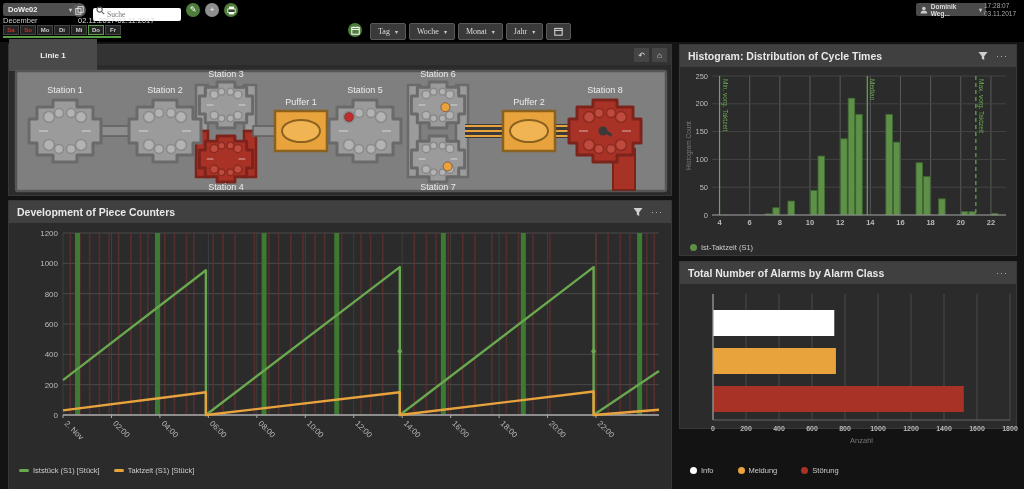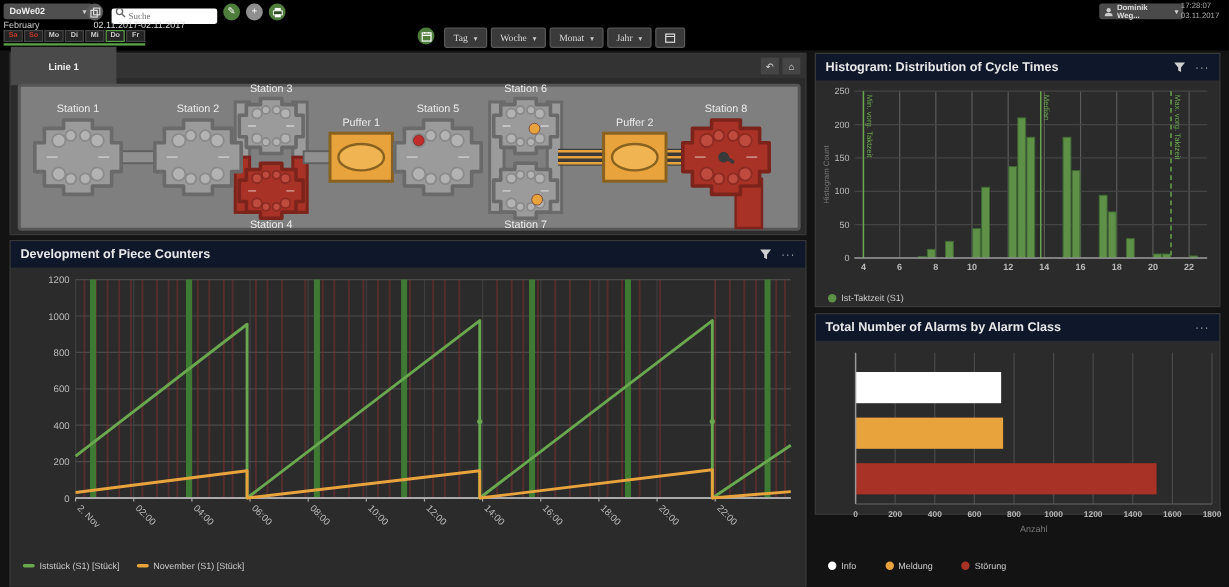--- a/index.html
+++ b/index.html
@@ -21,21 +21,21 @@
   .range-lbl{position:absolute;left:48px;top:16px;font-size:7.5px;color:#ddd;padding-left:30px;}
   .days-row{position:absolute;left:3px;top:25px;display:flex;gap:1px;border-bottom:2px solid #5a9e46;padding-bottom:1px;}
   .day-btn{width:16px;height:10px;background:#242424;border:1px solid #454545;color:#ccc;font-size:6px;font-weight:bold;display:flex;align-items:center;justify-content:center;box-sizing:border-box;cursor:pointer;}
   .day-btn.weekend{color:#c0392b;}
   .day-btn.selected{border-color:#5a9e46;}
   .cal-circle{left:348px;top:23px;}
   .periods{position:absolute;left:370px;top:23px;display:flex;gap:3px;}
   .period-btn{height:15px;background:#3a3a3a;border:1px solid #585858;border-radius:2px;color:#ddd;font-size:8px;display:flex;align-items:center;gap:5px;padding:0 7px;cursor:pointer;font-family:Liberation Serif, serif;}
   
   .panel{position:absolute;background:#2b2b2b;border:1px solid #383838;box-sizing:border-box;}
-  .panel-header{height:22px;background:#0f172a;display:flex;align-items:center;justify-content:space-between;padding:0 8px;}
+  .panel-header{height:22px;background:#404040;display:flex;align-items:center;justify-content:space-between;padding:0 8px;}
   .panel-title{font-size:10.5px;font-weight:bold;color:#e8e8e8;}
   .panel-icons{display:flex;align-items:center;gap:8px;}
   .dots{font-size:9px;color:#bbb;letter-spacing:1px;cursor:pointer;}
   .line-header{height:20px;background:#333;display:flex;align-items:center;justify-content:space-between;padding:0 4px 0 0;}
   .line-tab{height:32px;width:88px;background:#4a4a4a;display:flex;align-items:center;justify-content:center;font-size:8px;font-weight:bold;color:#eee;cursor:pointer;}
   .win-ic{width:15px;height:14px;background:#454545;display:flex;align-items:center;justify-content:center;font-size:8px;color:#ddd;margin-left:3px;cursor:pointer;}
   .panel-body{padding:4px;}
   .legend{display:flex;align-items:center;gap:14px;padding:2px 11px 0 10px;height:16px;}
   .legend-item{display:flex;align-items:center;gap:4px;font-size:7.5px;color:#ccc;cursor:pointer;}
   .legend-dot{width:7px;height:7px;border-radius:50%;display:inline-block;}
@@ -82,21 +82,21 @@
         <circle cx="4" cy="2.4" r="1.8" fill="#ccc"></circle>
         <path d="M0.6 7.6 C0.6 5.4 2 4.6 4 4.6 C6 4.6 7.4 5.4 7.4 7.6 Z" fill="#ccc"></path>
       </svg>
     <span>Dominik Weg...</span>
     <span class="caret" style="margin-left:auto;">▾</span>
   </div>
   <div class="clock">
     <div>17:28:07</div>
     <div>03.11.2017</div>
   </div>
-  <div class="month-lbl">February</div>
+  <div class="month-lbl">December</div>
   <div class="range-lbl">02.11.2017-02.11.2017</div>
   <div class="days-row" id="days-row">
       <div class="day-btn weekend">Sa</div>
       <div class="day-btn weekend">So</div>
       <div class="day-btn">Mo</div>
       <div class="day-btn">Di</div>
       <div class="day-btn">Mi</div>
       <div class="day-btn selected">Do</div>
       <div class="day-btn">Fr</div>
     </div>
@@ -448,21 +448,21 @@
         </g>
       </svg>
   </div>
   <div class="legend" id="pieces-legend">
       <span class="legend-item">
         <span class="legend-dash" style="background: rgb(106, 168, 79);"></span>
         <span>Iststück (S1) [Stück]</span>
       </span>
       <span class="legend-item">
         <span class="legend-dash" style="background: rgb(232, 163, 61);"></span>
-        <span>November (S1) [Stück]</span>
+        <span>Taktzeit (S1) [Stück]</span>
       </span>
     </div>
 </div>
 
 <div class="panel" style="left:679px;top:44px;width:338px;height:212px;">
   <div class="panel-header">
     <span class="panel-title">Histogram: Distribution of Cycle Times</span>
     <span class="panel-icons">
       <svg width="10" height="10" viewBox="0 0 10 10">
           <path d="M0.5 1h9L6.2 5.2V9L3.8 7.8V5.2z" fill="#cfcfcf"></path>

